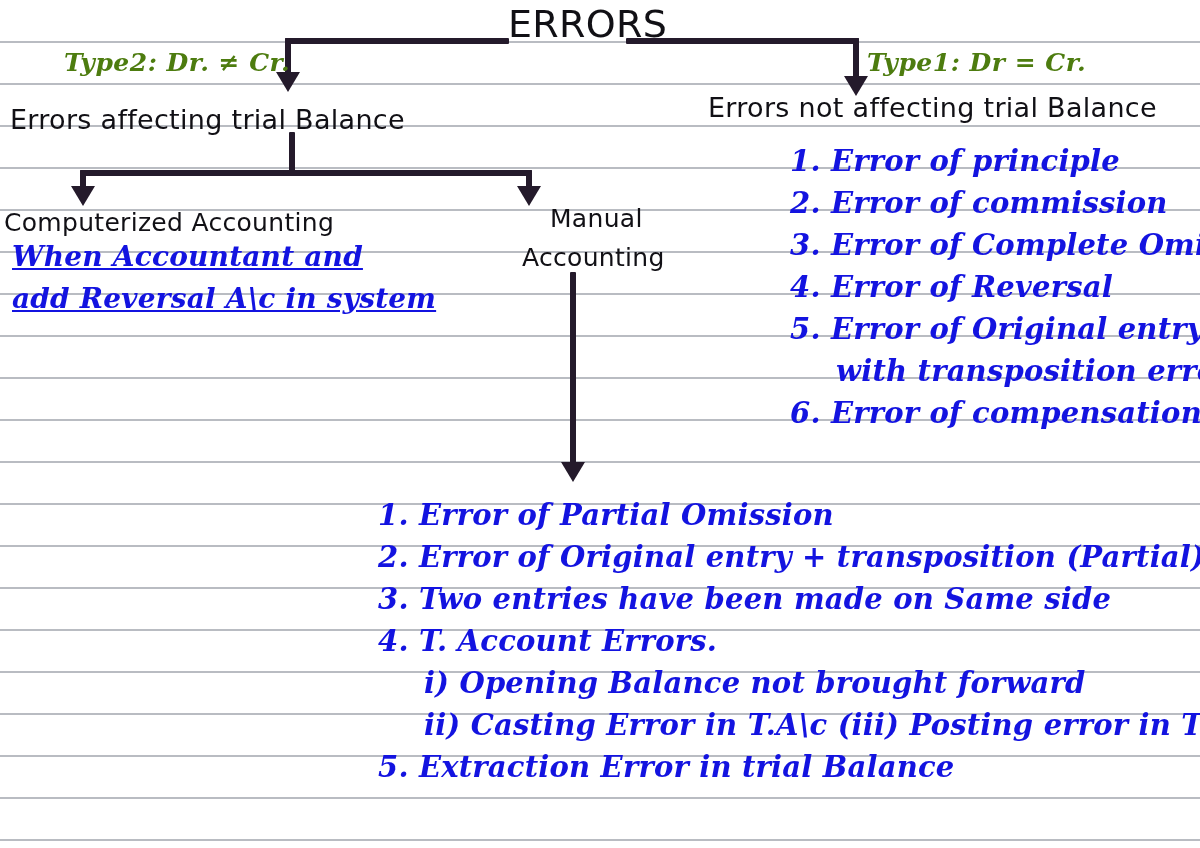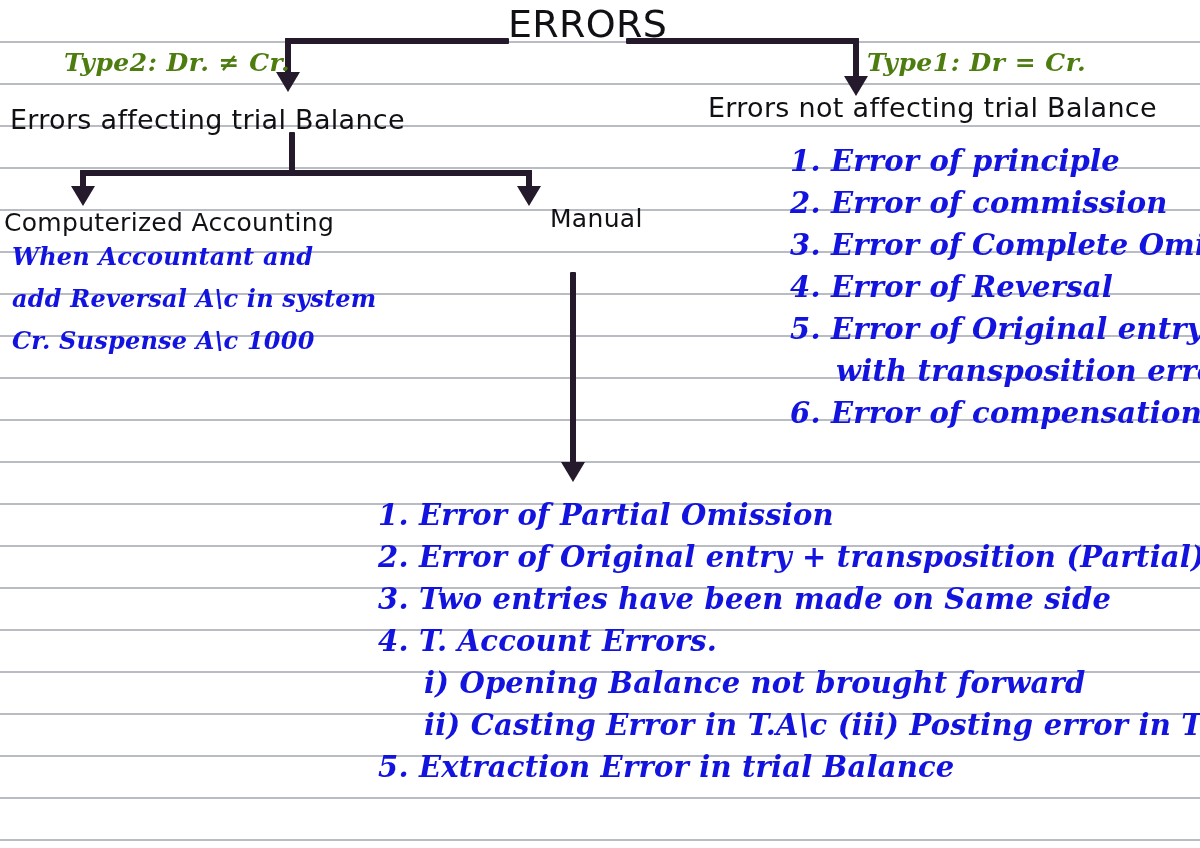--- a/index.html
+++ b/index.html
@@ -69,21 +69,21 @@
 
   #affect{left:10px;top:104px;font-size:27px;}
   #notaffect{left:708px;top:92px;font-size:27px;}
 
   #comp{left:4px;top:208px;font-size:25px;}
   #manual1{left:522px;top:204px;font-size:25px;margin-left:28px;}
   #manual2{left:522px;top:243px;font-size:25px;}
 
   
   #comp-notes{position:absolute;left:12px;top:236px;}
-  #comp-notes .ln{font-size:24px;line-height:42px;white-space:nowrap;}
+  #comp-notes .ln{font-size:28px;line-height:42px;white-space:nowrap;text-decoration:underline;}
 
   
   #right-list{position:absolute;left:790px;top:140px;}
   #right-list .ln{font-size:29px;line-height:42px;white-space:nowrap;}
   #right-list .ind{padding-left:46px;}
 
   
   #bottom-list{position:absolute;left:378px;top:494px;}
   #bottom-list .ln{font-size:29px;line-height:42px;white-space:nowrap;}
   #bottom-list .sub{padding-left:46px;}
@@ -123,25 +123,25 @@
 
   <div class="node hand-black" id="type2">Type2: Dr. ≠ Cr.</div>
   <div class="node hand-black" id="type1">Type1: Dr = Cr.</div>
 
   <div class="node printed" id="notaffect">Errors not affecting trial Balance</div>
   <div class="node printed" id="affect">Errors affecting trial Balance</div>
 
   <div class="node printed" id="comp">Computerized Accounting</div>
 
   <div class="node printed" id="manual1">Manual</div>
+  <div class="node printed" id="manual2">Accounting</div>
 
   <div id="comp-notes">
     <div class="ln hand-blue">When Accountant and</div>
     <div class="ln hand-blue">add Reversal A\c in system</div>
-    <div class="ln hand-blue">Cr. Suspense A\c      1000</div>
   </div>
 
   <div id="right-list">
     <div class="ln hand-blue">1. Error of principle</div>
     <div class="ln hand-blue">2. Error of commission</div>
     <div class="ln hand-blue">3. Error of Complete Omision</div>
     <div class="ln hand-blue">4. Error of Reversal</div>
     <div class="ln hand-blue">5. Error of Original entry</div>
     <div class="ln hand-blue ind">with transposition error</div>
     <div class="ln hand-blue">6. Error of compensation</div>

